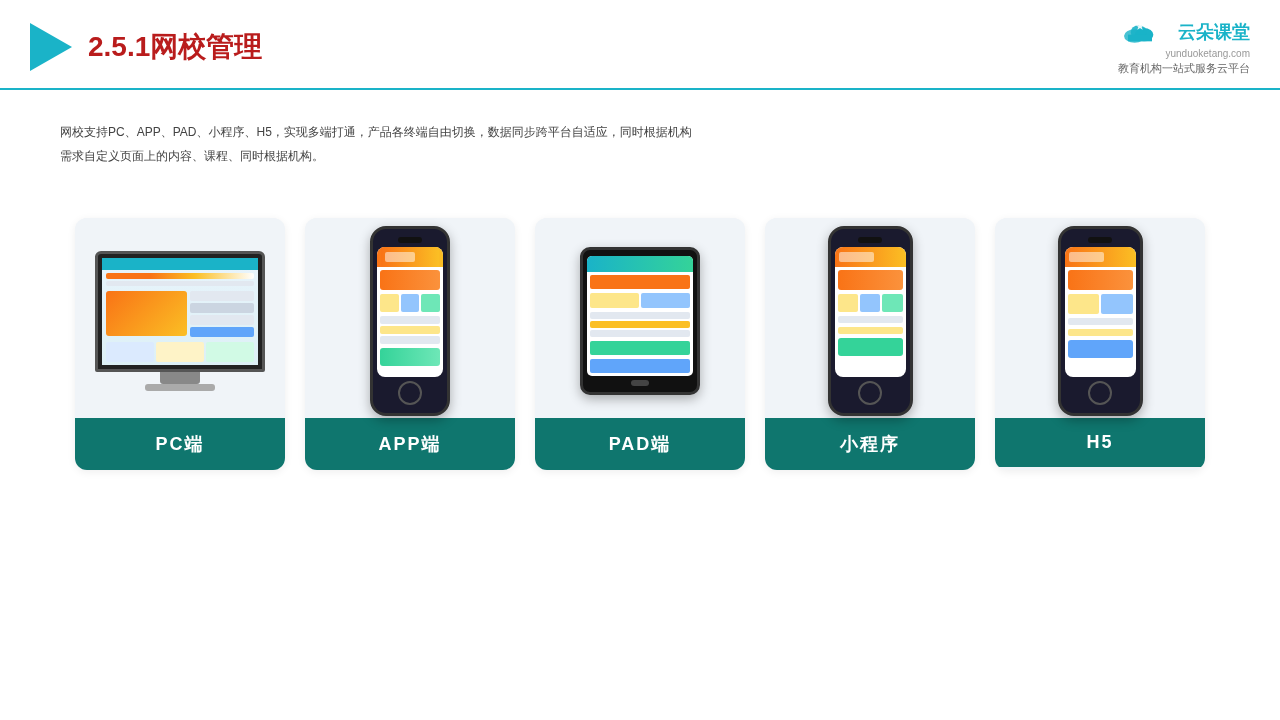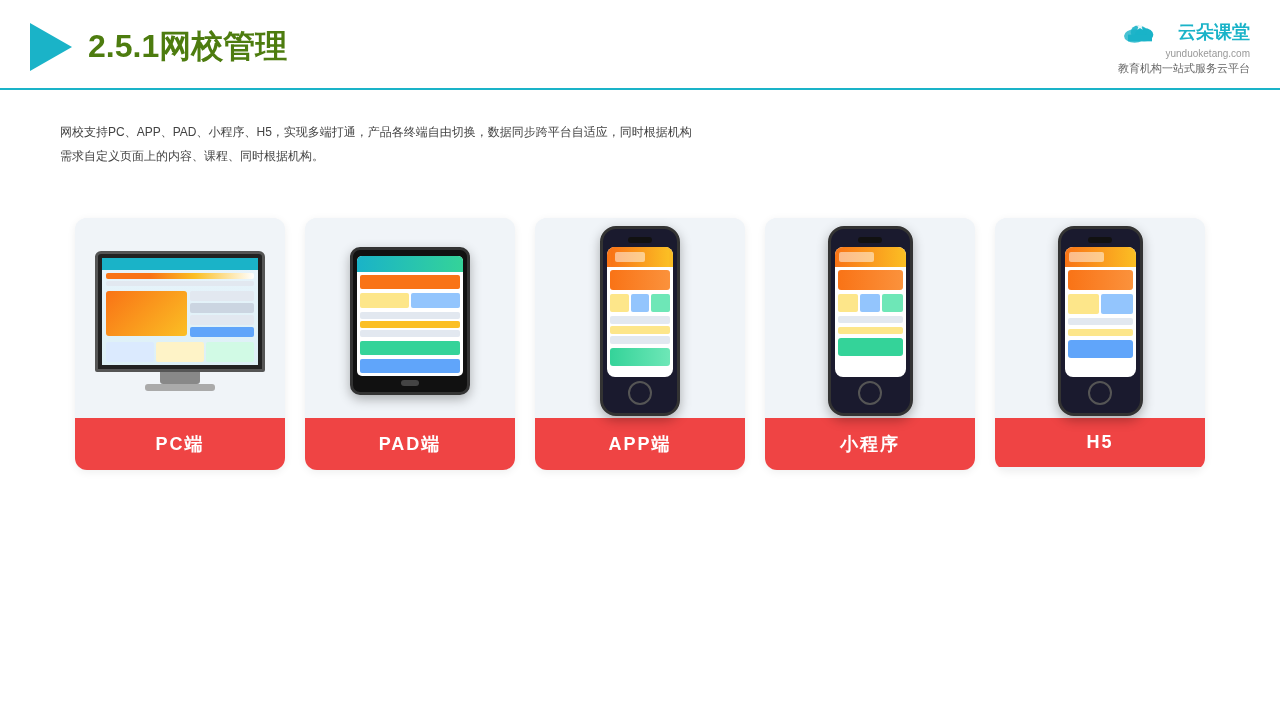--- a/index.html
+++ b/index.html
@@ -25,23 +25,23 @@
       gap: 16px;
     }
     .logo-triangle {
       width: 0;
       height: 0;
       border-top: 24px solid transparent;
       border-bottom: 24px solid transparent;
       border-left: 42px solid #1ab3c8;
     }
     .page-title {
-      font-size: 32px;
+      font-size: 28px;
       font-weight: bold;
-      color: #4d7c0f;
+      color: #b91c1c;
     }
     .brand-logo {
       display: flex;
       flex-direction: column;
       align-items: flex-end;
       gap: 2px;
     }
     .brand-logo-top {
       display: flex;
       align-items: center;
@@ -99,21 +99,21 @@
       height: 200px;
       display: flex;
       align-items: center;
       justify-content: center;
       padding: 16px 10px 10px 10px;
       background: #f0f4f8;
     }
 
     .card-label {
       width: 100%;
-      background: #ef4444;
+      background: #0f766e;
       color: #fff;
       text-align: center;
       font-size: 18px;
       font-weight: bold;
       padding: 14px 0;
       letter-spacing: 2px;
     }
 
     
     .pc-monitor {
@@ -348,20 +348,49 @@
         </div>
         <div class="monitor-stand"></div>
         <div class="monitor-base"></div>
       </div>
     </div>
     <div class="card-label">PC端</div>
   </div>
 
   <div class="card">
     <div class="card-image-area">
+      <div class="phone-mock">
+        <div class="phone-notch"></div>
+        <div class="phone-screen">
+          <div class="phone-screen-bar">
+            <div style="width:100%;height:100%;background:linear-gradient(90deg,#f97316,#fbbf24);display:flex;align-items:center;padding:0 4px;">
+              <div style="width:30px;height:10px;background:rgba(255,255,255,0.5);border-radius:2px;"></div>
+            </div>
+          </div>
+          <div class="phone-screen-content">
+            <div class="phone-content-orange"></div>
+            <div class="phone-content-grid">
+              <div class="phone-grid-item" style="background:#fde68a;"></div>
+              <div class="phone-grid-item" style="background:#93c5fd;"></div>
+              <div class="phone-grid-item" style="background:#6ee7b7;"></div>
+            </div>
+            <div class="phone-content-row"></div>
+            <div class="phone-content-row" style="background:#fde68a;"></div>
+            <div class="phone-content-row"></div>
+            <div style="height:18px;background:linear-gradient(90deg,#34d399,#6ee7b7);border-radius:3px;margin-top:2px;"></div>
+          </div>
+        </div>
+        <div class="phone-home"></div>
+      </div>
+    </div>
+    <div class="card-label">APP端</div>
+  </div>
+
+  <div class="card">
+    <div class="card-image-area">
       <div class="pad-mock">
         <div class="pad-screen">
           <div class="pad-screen-bar"></div>
           <div class="pad-screen-content">
             <div class="pad-content-orange"></div>
             <div class="pad-content-grid">
               <div class="pad-grid-item" style="background:#fde68a;"></div>
               <div class="pad-grid-item" style="background:#93c5fd;"></div>
             </div>
             <div class="pad-content-row" style="margin-top:2px;"></div>
@@ -372,91 +401,62 @@
           </div>
         </div>
         <div class="pad-home-btn"></div>
       </div>
     </div>
     <div class="card-label">PAD端</div>
   </div>
 
   <div class="card">
     <div class="card-image-area">
-      <div class="phone-mock">
+      <div class="phone-mock" style="width:85px;">
         <div class="phone-notch"></div>
         <div class="phone-screen">
-          <div class="phone-screen-bar">
-            <div style="width:100%;height:100%;background:linear-gradient(90deg,#f97316,#fbbf24);display:flex;align-items:center;padding:0 4px;">
-              <div style="width:30px;height:10px;background:rgba(255,255,255,0.5);border-radius:2px;"></div>
-            </div>
+          <div style="height:20px;background:linear-gradient(90deg,#f97316,#fbbf24);display:flex;align-items:center;padding:0 4px;">
+            <div style="width:35px;height:10px;background:rgba(255,255,255,0.5);border-radius:2px;"></div>
           </div>
           <div class="phone-screen-content">
-            <div class="phone-content-orange"></div>
-            <div class="phone-content-grid">
-              <div class="phone-grid-item" style="background:#fde68a;"></div>
-              <div class="phone-grid-item" style="background:#93c5fd;"></div>
-              <div class="phone-grid-item" style="background:#6ee7b7;"></div>
-            </div>
-            <div class="phone-content-row"></div>
-            <div class="phone-content-row" style="background:#fde68a;"></div>
-            <div class="phone-content-row"></div>
-            <div style="height:18px;background:linear-gradient(90deg,#34d399,#6ee7b7);border-radius:3px;margin-top:2px;"></div>
+            <div style="height:20px;background:linear-gradient(90deg,#f97316,#fb923c);border-radius:3px;margin-bottom:2px;"></div>
+            <div style="display:grid;grid-template-columns:1fr 1fr 1fr;gap:2px;margin-bottom:2px;">
+              <div style="height:18px;background:#fde68a;border-radius:2px;"></div>
+              <div style="height:18px;background:#93c5fd;border-radius:2px;"></div>
+              <div style="height:18px;background:#6ee7b7;border-radius:2px;"></div>
+            </div>
+            <div style="height:7px;background:#e2e8f0;border-radius:2px;margin-bottom:2px;"></div>
+            <div style="height:7px;background:#fde68a;border-radius:2px;margin-bottom:2px;"></div>
+            <div style="height:18px;background:#34d399;border-radius:3px;"></div>
           </div>
         </div>
         <div class="phone-home"></div>
       </div>
     </div>
-    <div class="card-label">APP端</div>
+    <div class="card-label">小程序</div>
   </div>
 
   <div class="card">
     <div class="card-image-area">
       <div class="phone-mock" style="width:85px;">
         <div class="phone-notch"></div>
         <div class="phone-screen">
           <div style="height:20px;background:linear-gradient(90deg,#f97316,#fbbf24);display:flex;align-items:center;padding:0 4px;">
             <div style="width:35px;height:10px;background:rgba(255,255,255,0.5);border-radius:2px;"></div>
           </div>
           <div class="phone-screen-content">
             <div style="height:20px;background:linear-gradient(90deg,#f97316,#fb923c);border-radius:3px;margin-bottom:2px;"></div>
-            <div style="display:grid;grid-template-columns:1fr 1fr 1fr;gap:2px;margin-bottom:2px;">
-              <div style="height:18px;background:#fde68a;border-radius:2px;"></div>
-              <div style="height:18px;background:#93c5fd;border-radius:2px;"></div>
-              <div style="height:18px;background:#6ee7b7;border-radius:2px;"></div>
+            <div style="display:grid;grid-template-columns:1fr 1fr;gap:2px;margin-bottom:2px;">
+              <div style="height:20px;background:#fde68a;border-radius:2px;"></div>
+              <div style="height:20px;background:#93c5fd;border-radius:2px;"></div>
             </div>
             <div style="height:7px;background:#e2e8f0;border-radius:2px;margin-bottom:2px;"></div>
             <div style="height:7px;background:#fde68a;border-radius:2px;margin-bottom:2px;"></div>
-            <div style="height:18px;background:#34d399;border-radius:3px;"></div>
+            <div style="height:18px;background:#60a5fa;border-radius:3px;"></div>
           </div>
         </div>
         <div class="phone-home"></div>
       </div>
     </div>
-    <div class="card-label">小程序</div>
-  </div>
-
-  <div class="card">
-    <div class="card-image-area">
-      <div class="phone-mock" style="width:85px;">
-        <div class="phone-notch"></div>
-        <div class="phone-screen">
-          <div style="height:20px;background:linear-gradient(90deg,#f97316,#fbbf24);display:flex;align-items:center;padding:0 4px;">
-            <div style="width:35px;height:10px;background:rgba(255,255,255,0.5);border-radius:2px;"></div>
-          </div>
-          <div class="phone-screen-content">
-            <div style="height:20px;background:linear-gradient(90deg,#f97316,#fb923c);border-radius:3px;margin-bottom:2px;"></div>
-            <div style="display:grid;grid-template-columns:1fr 1fr;gap:2px;margin-bottom:2px;">
-              <div style="height:20px;background:#fde68a;border-radius:2px;"></div>
-              <div style="height:20px;background:#93c5fd;border-radius:2px;"></div>
-            </div>
-            <div style="height:7px;background:#e2e8f0;border-radius:2px;margin-bottom:2px;"></div>
-            <div style="height:7px;background:#fde68a;border-radius:2px;margin-bottom:2px;"></div>
-            <div style="height:18px;background:#60a5fa;border-radius:3px;"></div>
-          </div>
-        </div>
-        <div class="phone-home"></div>
-      </div>
-    </div>
     <div class="card-label">H5</div>
   </div>
 
 </div>
 
 </body></html>

